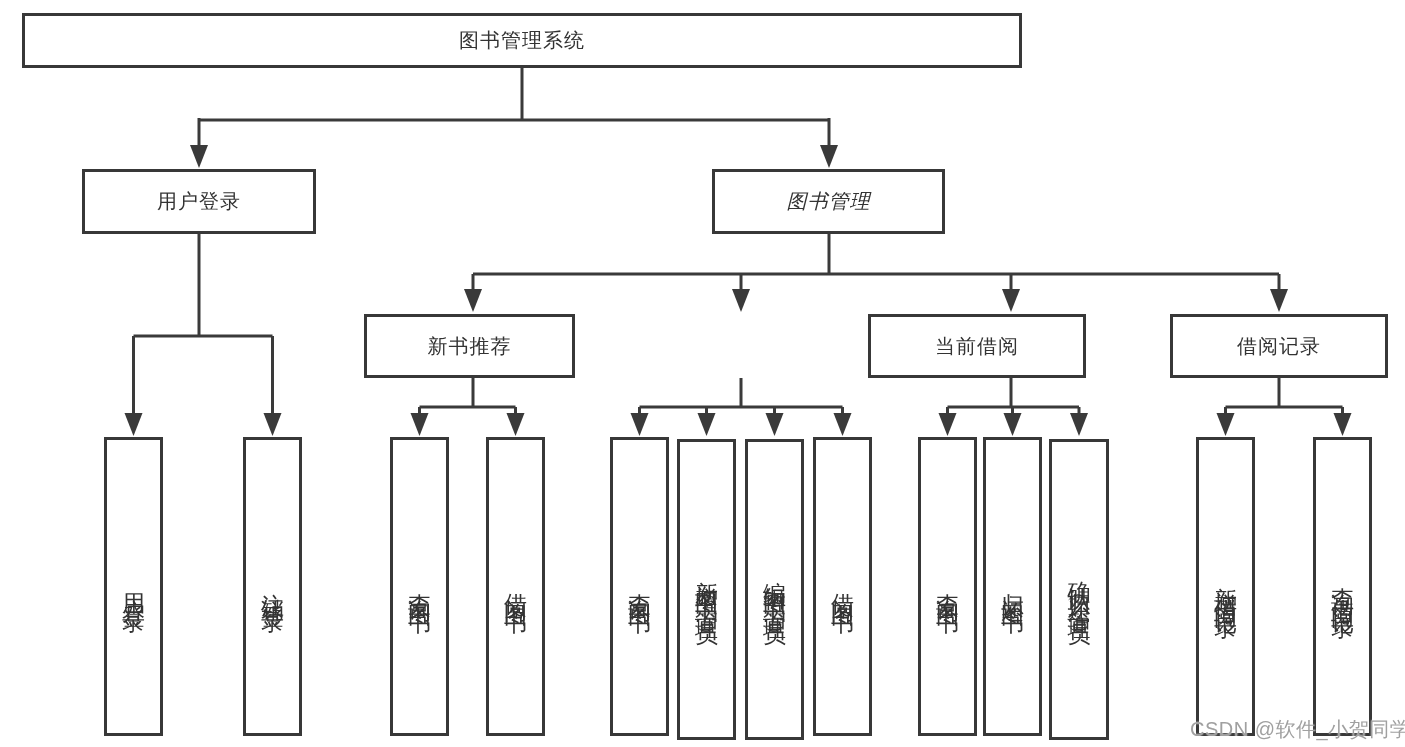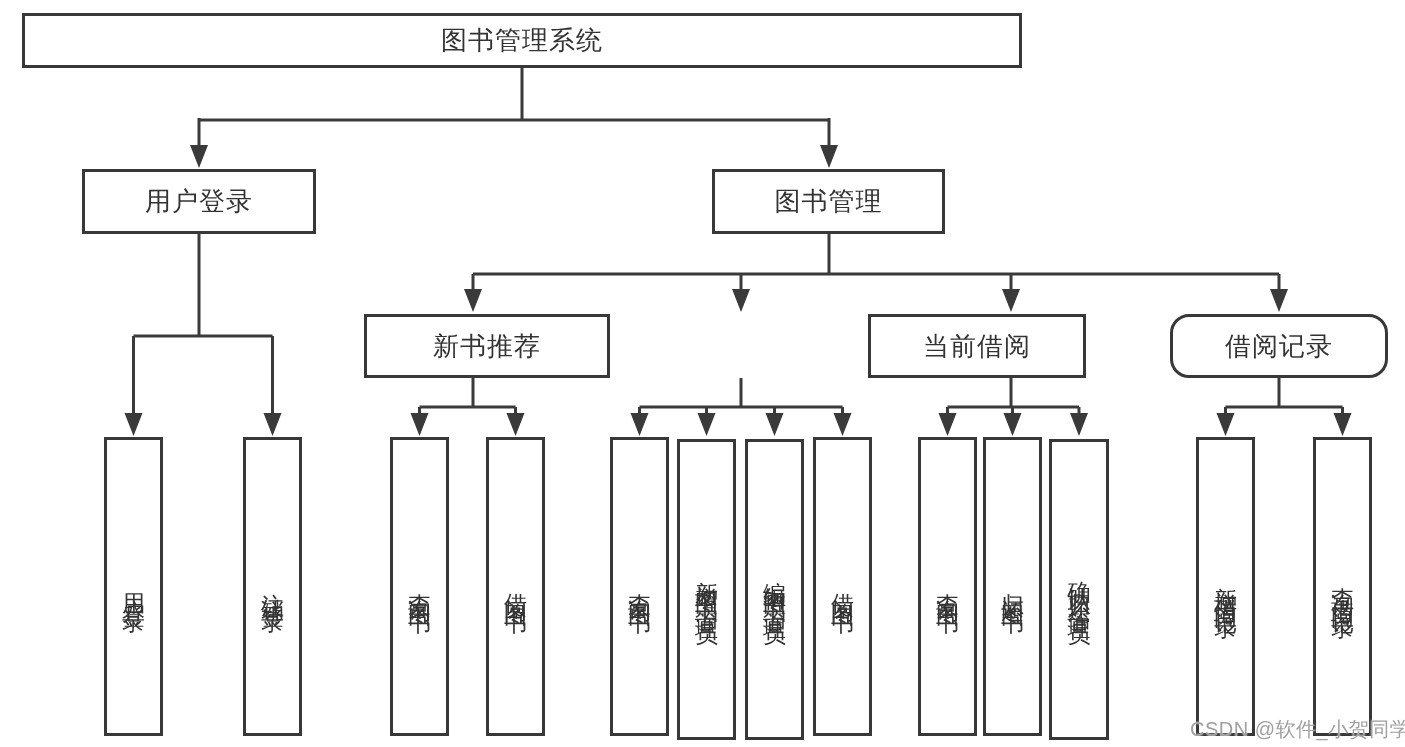--- a/index.html
+++ b/index.html
@@ -10,37 +10,37 @@
     position:relative;width:1405px;height:747px;background:var(--bg);
     font-family:"Liberation Sans","DejaVu Sans",sans-serif;overflow:hidden;
   }
   svg.connectors{position:absolute;left:0;top:0;width:1405px;height:747px;color:var(--line);pointer-events:none;}
   svg.connectors path{stroke:currentColor;stroke-width:3;fill:none;}
   svg.connectors polygon{fill:currentColor;stroke:none;}
   .node{
     position:absolute;background:#fff;border:3px solid var(--border);box-sizing:border-box;
     display:flex;align-items:center;justify-content:center;color:var(--text);
   }
-  .h-node{font-size:26px;letter-spacing:1px;white-space:nowrap;}
+  .h-node{font-size:20px;letter-spacing:1px;white-space:nowrap;}
   .v-node span{
     writing-mode:vertical-rl;text-orientation:mixed;
     font-size:23px;letter-spacing:6px;line-height:1;white-space:nowrap;
   }
   .watermark{
     position:absolute;left:1190px;top:716px;font-size:20px;color:var(--wm);
     letter-spacing:0.5px;white-space:nowrap;text-shadow:0 0 2px #ffffff;z-index:5;
   }
   
   .n-root{left:22px;top:13px;width:1000px;height:55px;}
   .n-user-login{left:82px;top:169px;width:234px;height:65px;}
-  .n-book-mgmt{left:712px;top:169px;width:233px;height:65px;}
-  .n-new-book{left:364px;top:314px;width:246px;height:64px;}
+  .n-book-mgmt{left:712px;top:169px;width:233px;height:65px;font-style:italic;}
+  .n-new-book{left:364px;top:314px;width:211px;height:64px;}
   .n-book-borrow{left:632px;top:314px;width:218px;height:64px;}
   .n-current-borrow{left:868px;top:314px;width:218px;height:64px;}
-  .n-borrow-record{left:1170px;top:314px;width:218px;height:64px;border-radius:19px;}
+  .n-borrow-record{left:1170px;top:314px;width:218px;height:64px;}
   .lf{top:437px;width:59px;height:299px;}
   .lf-tall{top:439px;height:301px;}
   .l-user-login{left:104px;} .l-logout{left:243px;}
   .l-nb-query{left:390px;} .l-nb-borrow{left:486px;}
   .l-bb-query{left:610px;} .l-bb-add{left:677px;} .l-bb-edit{left:745px;} .l-bb-borrow{left:813px;}
   .l-cb-query{left:918px;} .l-cb-return{left:983px;} .l-cb-confirm{left:1049px;width:60px;}
   .l-br-add{left:1196px;} .l-br-query{left:1313px;}
 </style>
 </head>
 <body>

